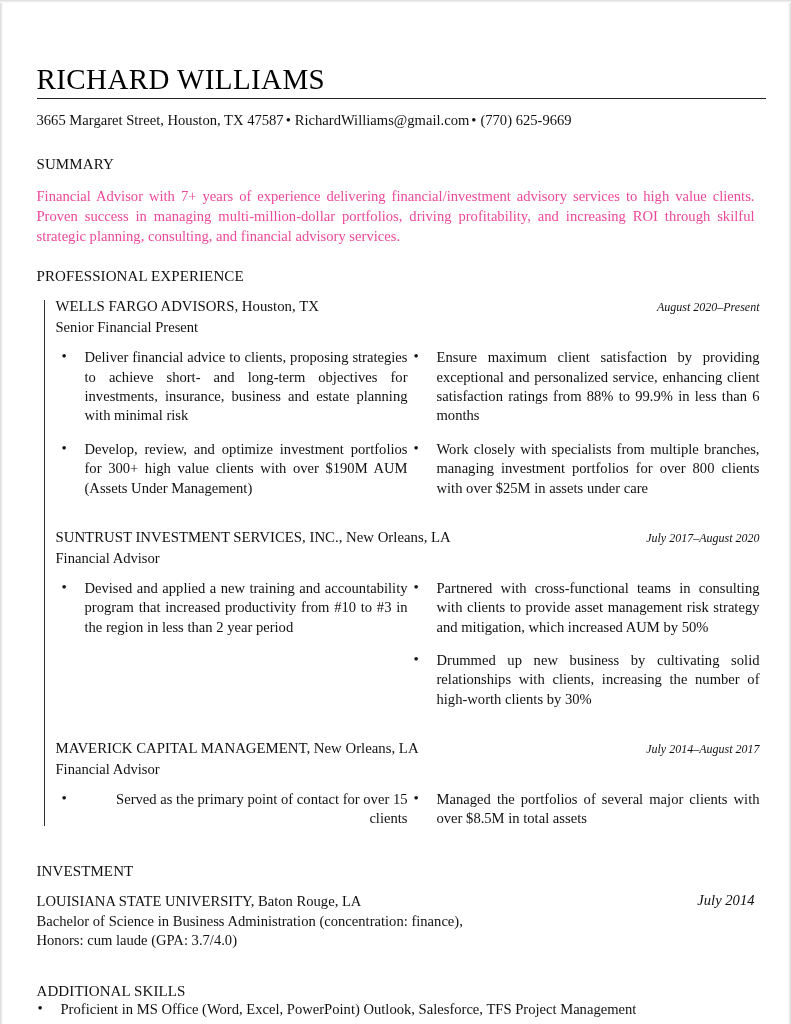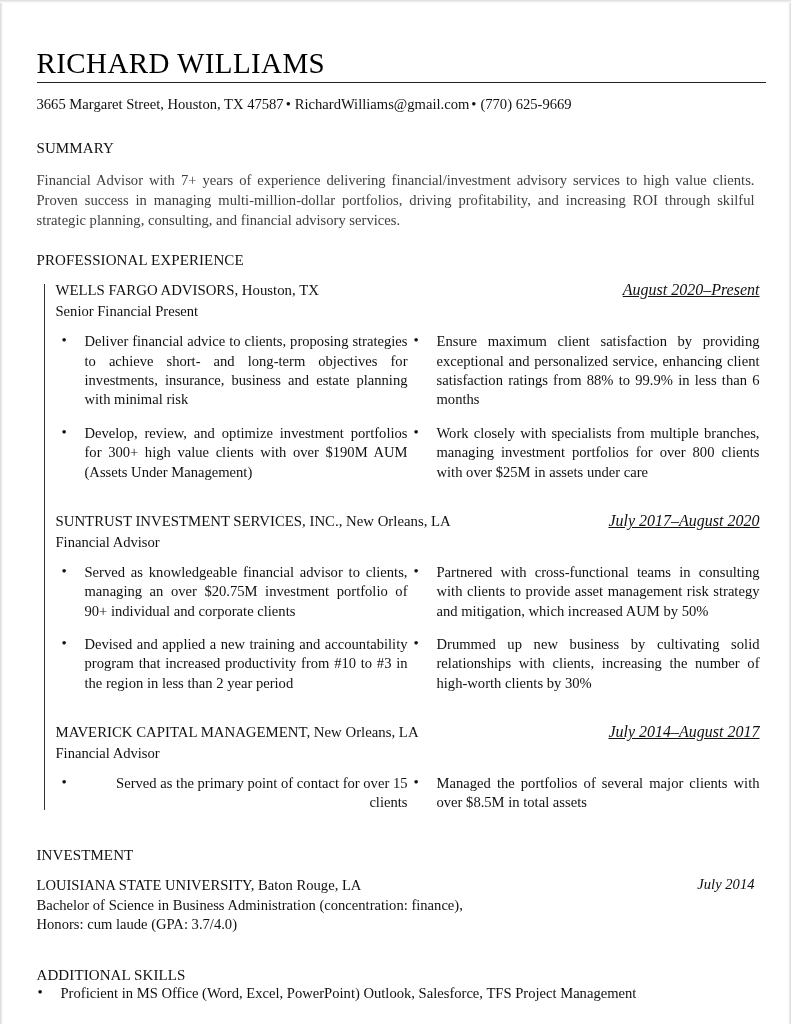--- a/index.html
+++ b/index.html
@@ -15,21 +15,21 @@
     position: relative;
     overflow: hidden;
   }
   .page {
     position: absolute;
     top: 0; left: 0;
     width: 791px;
     height: 1024px;
     background: #ffffff;
     box-sizing: border-box;
-    padding: 0 25px;
+    padding: 16px 25px;
   }
   .edge-shade-left {
     position: absolute;
     left: 0; top: 0;
     width: 3px; height: 1024px;
     background: linear-gradient(to right, #d8d8d8, #ffffff);
   }
   .edge-shade-right {
     position: absolute;
     right: 0; top: 0;
@@ -78,21 +78,21 @@
     color: #111;
     letter-spacing: 0.1px;
   }
   .section-title.tight { margin-top: 22px; }
 
   .summary {
     font-size: 14.6px;
     line-height: 1.36;
     text-align: justify;
     margin: 14px 5px 0 5px;
-    color: #404040;
+    color: #ec4899;
   }
 
   
   .experience {
     position: relative;
     margin-top: 12px;
     padding-left: 24px;
   }
   .exp-rule {
     position: absolute;
@@ -111,25 +111,24 @@
     justify-content: space-between;
     align-items: baseline;
   }
   .company {
     font-size: 14.8px;
     color: #111;
     line-height: 1.32;
   }
   .job-date {
     font-style: italic;
-    font-size: 16px;
+    font-size: 12px;
     color: #111;
     white-space: nowrap;
     padding-left: 14px;
-    text-decoration: underline;
   }
   .role {
     font-size: 14.6px;
     color: #111;
     line-height: 1.32;
     margin-top: 1px;
   }
 
   .cols {
     display: flex;
@@ -248,21 +247,20 @@
 
       <div class="job">
         <div class="job-head">
           <div class="company">SUNTRUST INVESTMENT SERVICES, INC., New Orleans, LA</div>
           <div class="job-date">July 2017–August 2020</div>
         </div>
         <div class="role">Financial Advisor</div>
         <div class="cols">
           <div class="col left">
             <ul class="bullets">
-              <li>Served as knowledgeable financial advisor to clients, managing an over $20.75M investment portfolio of 90+ individual and corporate clients</li>
               <li>Devised and applied a new training and accountability program that increased productivity from #10 to #3 in the region in less than 2 year period</li>
             </ul>
           </div>
           <div class="col">
             <ul class="bullets">
               <li>Partnered with cross-functional teams in consulting with clients to provide asset management risk strategy and mitigation, which increased AUM by 50%</li>
               <li>Drummed up new business by cultivating solid relationships with clients, increasing the number of high-worth clients by 30%</li>
             </ul>
           </div>
         </div>

